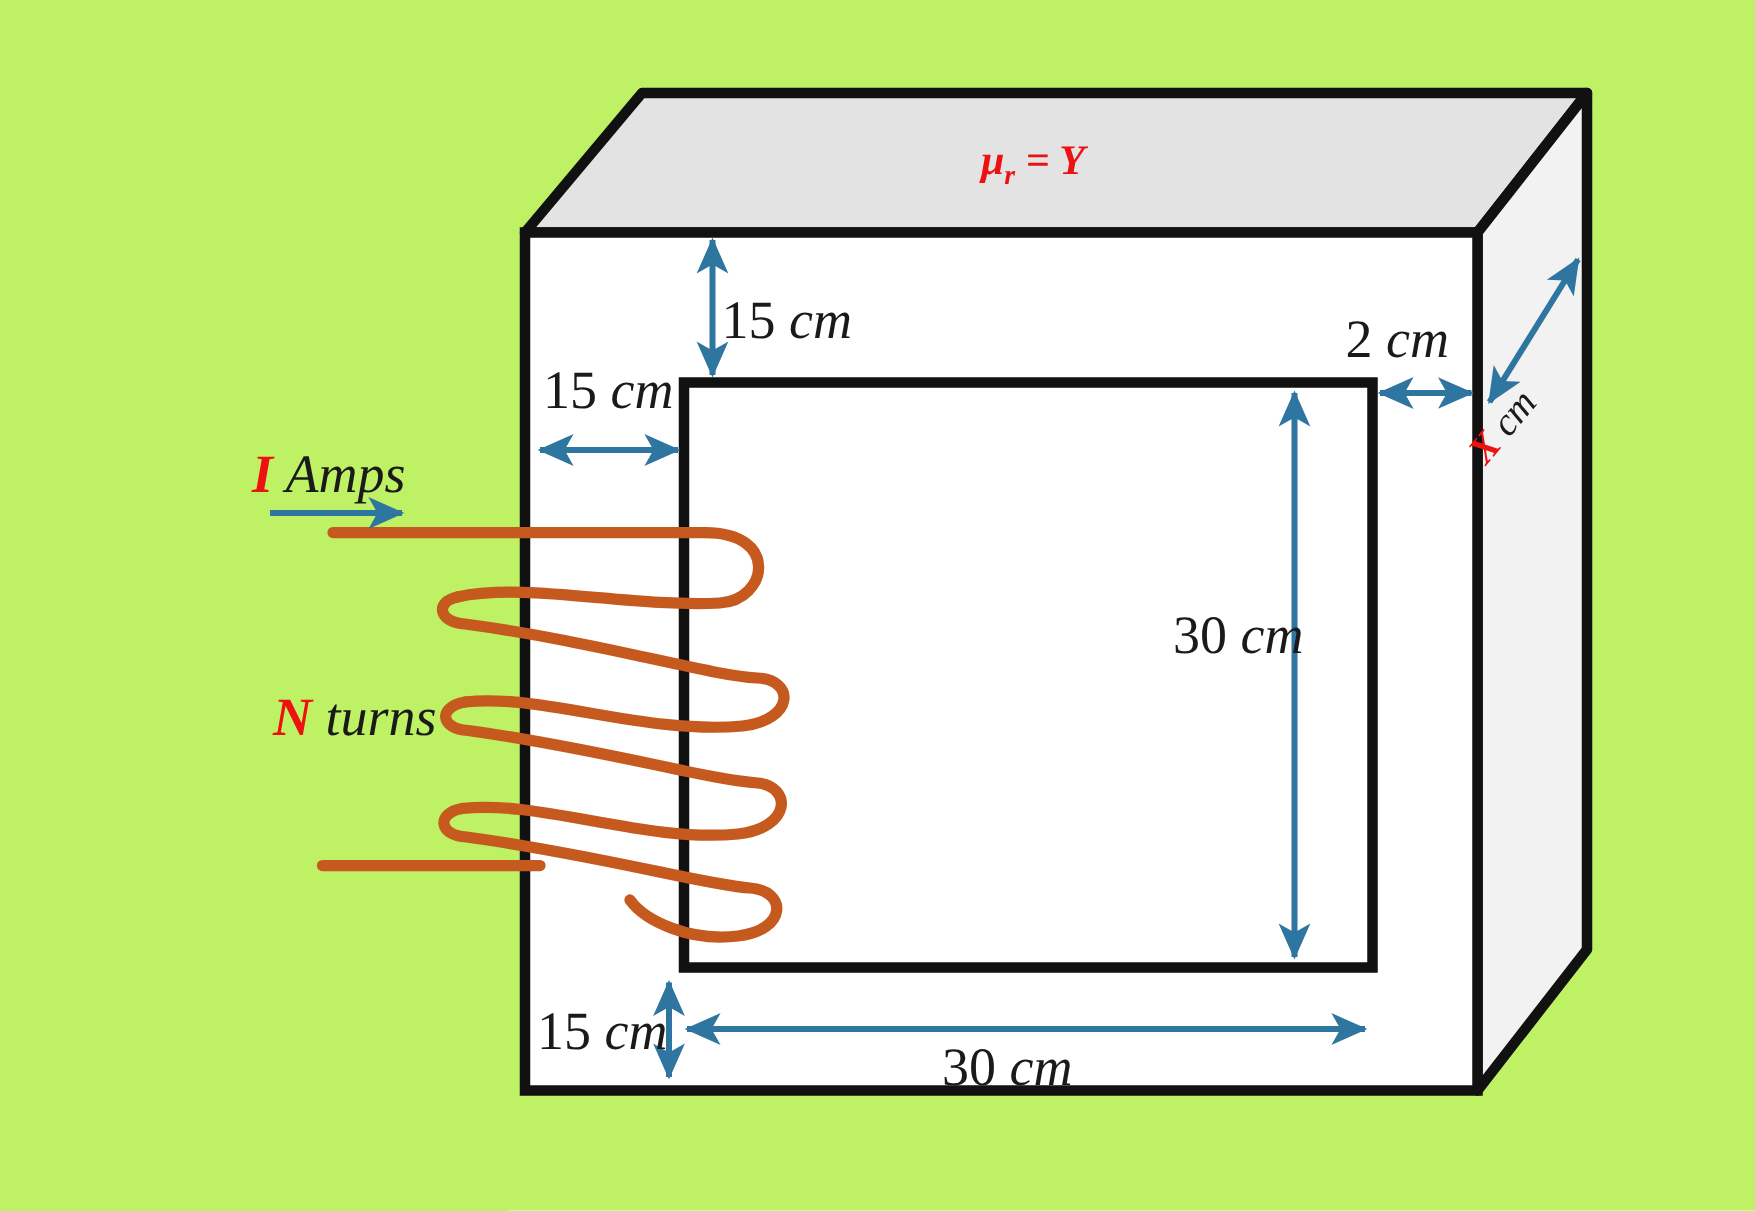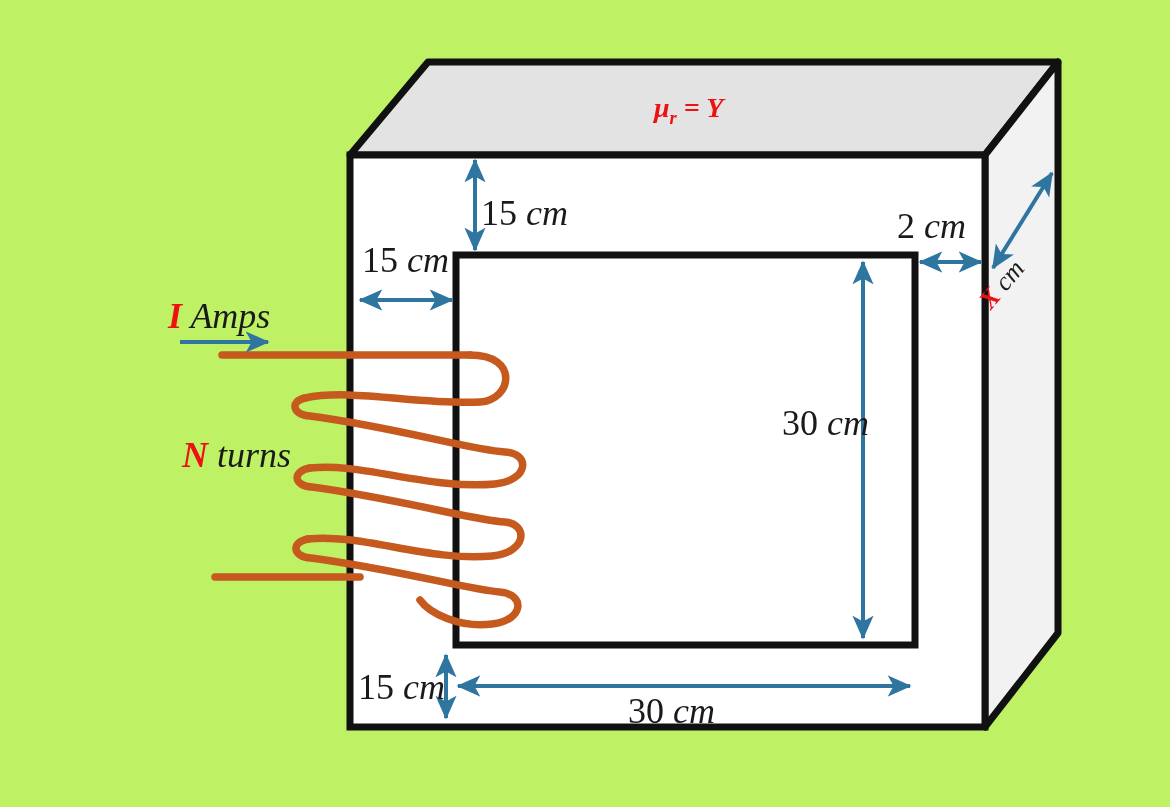--- a/index.html
+++ b/index.html
@@ -147,21 +147,21 @@
   <div class="rot-label" style="left:996px; top:285px;">
     <span class="sym">X</span>
     <span>cm</span>
   </div>
 
   <div class="lbl" style="left:168px; top:298px;">
     <span class="sym">I</span>
     <span>Amps</span>
   </div>
 
-  <div class="lbl" style="left:182px; top:437px;">
+  <div class="lbl" style="left:182px; top:460px;">
     <span class="sym">N</span>
     <span>turns</span>
   </div>
 
   <div class="lbl" style="left:782px; top:405px;">
     <span class="num">30</span>
     <span>cm</span>
   </div>
 
   <div class="lbl" style="left:358px; top:669px;">

